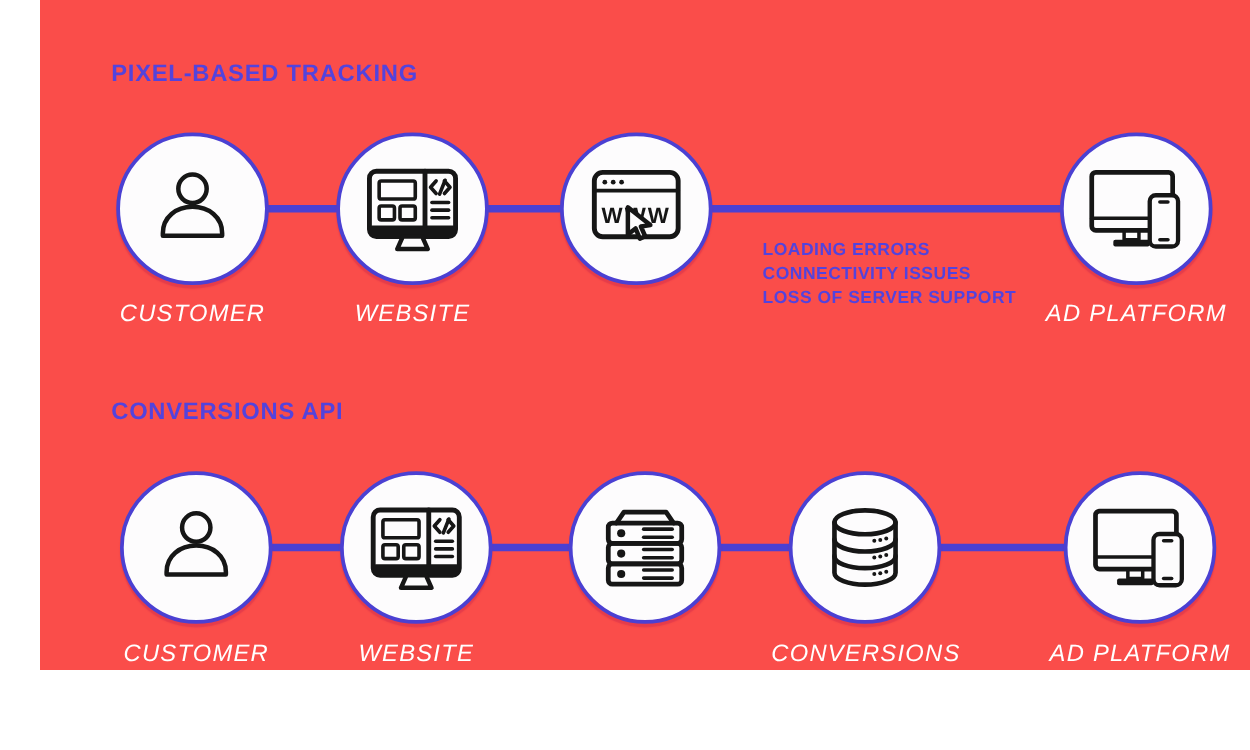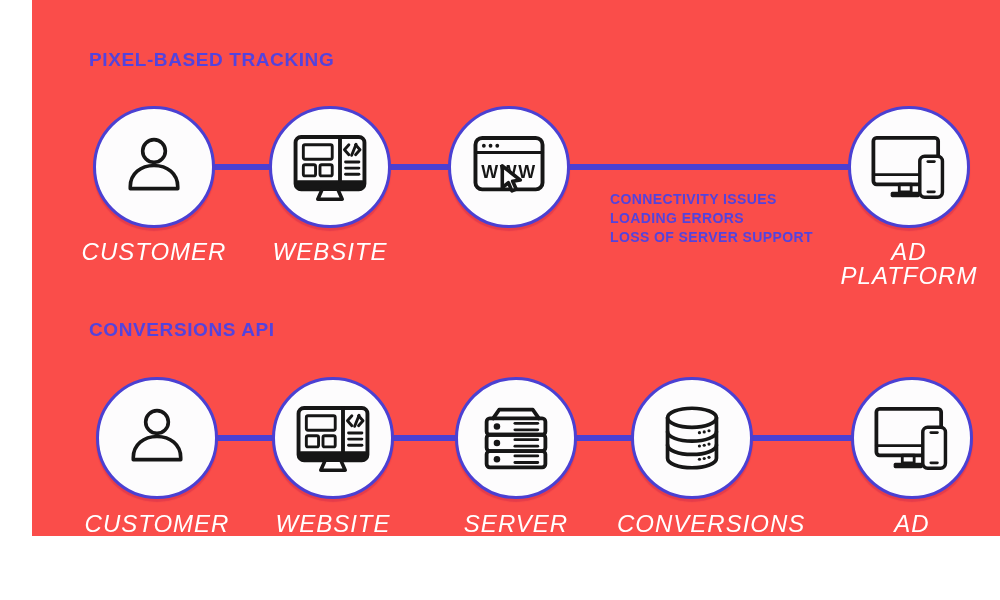--- a/index.html
+++ b/index.html
@@ -23,21 +23,21 @@
   .line-2{left:125px;top:435px;width:755px;}
   .node{position:absolute;width:122px;}
   .circle{
     box-sizing:border-box;width:122px;height:122px;border-radius:50%;
     background:#fdfcfd;border:3px solid #4b40d2;
     display:flex;align-items:center;justify-content:center;
     box-shadow:0 3px 1px rgba(205,40,75,.45);
   }
   .node-label{
     position:absolute;color:#ffffff;font-style:italic;
-    font-size:24px;letter-spacing:1px;text-align:center;line-height:24px;
+    font-size:19px;letter-spacing:1px;text-align:center;line-height:24px;
   }
   .annotation{
     position:absolute;left:578px;top:190px;
     color:#5343dd;font-size:14px;letter-spacing:.4px;line-height:19px;
     font-weight:600;
   }
   svg{display:block;}
   .stroke{fill:none;stroke:#161616;stroke-width:3.5;stroke-linecap:round;stroke-linejoin:round;}
   .thin{stroke-width:2.6;}
   .filled{fill:#161616;stroke:none;}
@@ -107,22 +107,22 @@
         <rect class="filled" x="21" y="55" width="27" height="5" rx="1.5"></rect>
         <rect class="whitefill" x="48" y="22" width="21" height="38" rx="4.5"></rect>
         <line class="stroke thin" x1="55.5" y1="27" x2="61.5" y2="27"></line>
         <line class="stroke thin" x1="55.5" y1="55" x2="61.5" y2="55"></line>
       </svg>
     </div>
   </div>
   <div class="node-label" style="left:797px;top:240px;width:160px;">AD PLATFORM</div>
 
   <div class="annotation">
+    <div>LOADING ERRORS</div>
     <div>CONNECTIVITY ISSUES</div>
-    <div>LOADING ERRORS</div>
     <div>LOSS OF SERVER SUPPORT</div>
   </div>
 
   <div class="section-title title-2">CONVERSIONS API</div>
 
   <div class="flow-line line-2"></div>
 
   <div class="node" style="left:64px;top:377px;">
     <div class="circle">
       <svg width="66" height="66" viewBox="0 0 64 64">
@@ -166,21 +166,20 @@
         <circle class="filled" cx="16.5" cy="51.5" r="3"></circle>
         <line class="stroke thin" x1="33" y1="18.5" x2="54" y2="18.5"></line>
         <line class="stroke thin" x1="33" y1="24.5" x2="54" y2="24.5"></line>
         <line class="stroke thin" x1="33" y1="33.5" x2="54" y2="33.5"></line>
         <line class="stroke thin" x1="33" y1="39.5" x2="54" y2="39.5"></line>
         <line class="stroke thin" x1="33" y1="48.5" x2="54" y2="48.5"></line>
         <line class="stroke thin" x1="33" y1="54.5" x2="54" y2="54.5"></line>
       </svg>
     </div>
   </div>
-  <div class="node-label" style="left:404px;top:512px;width:160px;">SERVER</div>
 
   <div class="node" style="left:599px;top:377px;">
     <div class="circle">
       <svg width="68" height="68" viewBox="0 0 64 64">
         <ellipse class="stroke" cx="32" cy="13" rx="23" ry="9"></ellipse>
         <path class="stroke" d="M9 13 v38 a23 9 0 0 0 46 0 v-38"></path>
         <path class="stroke" d="M9 26 a23 9 0 0 0 46 0"></path>
         <path class="stroke" d="M9 38.5 a23 9 0 0 0 46 0"></path>
         <circle class="filled" cx="39" cy="27" r="1.5"></circle>
           <circle class="filled" cx="43.5" cy="26.3" r="1.5"></circle>

